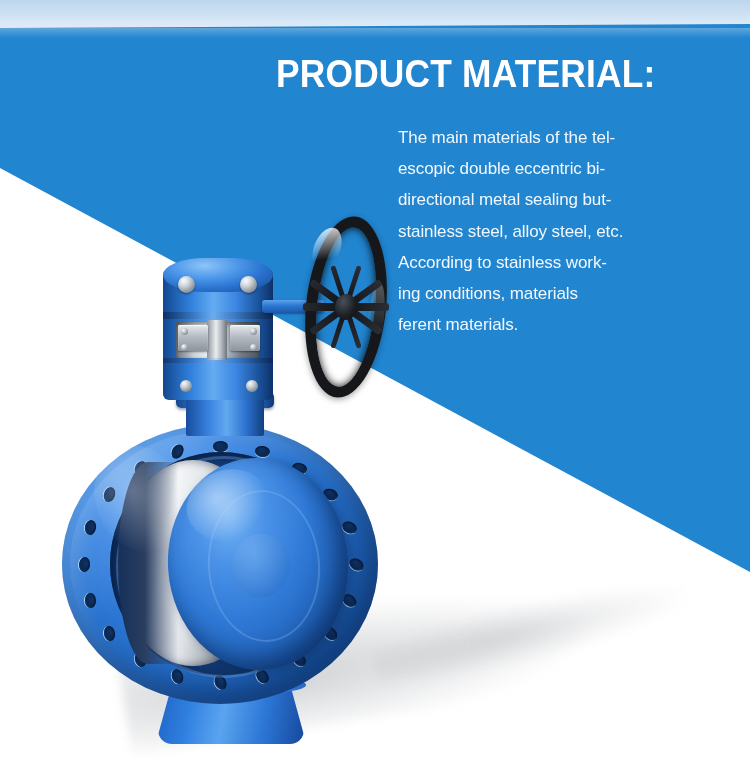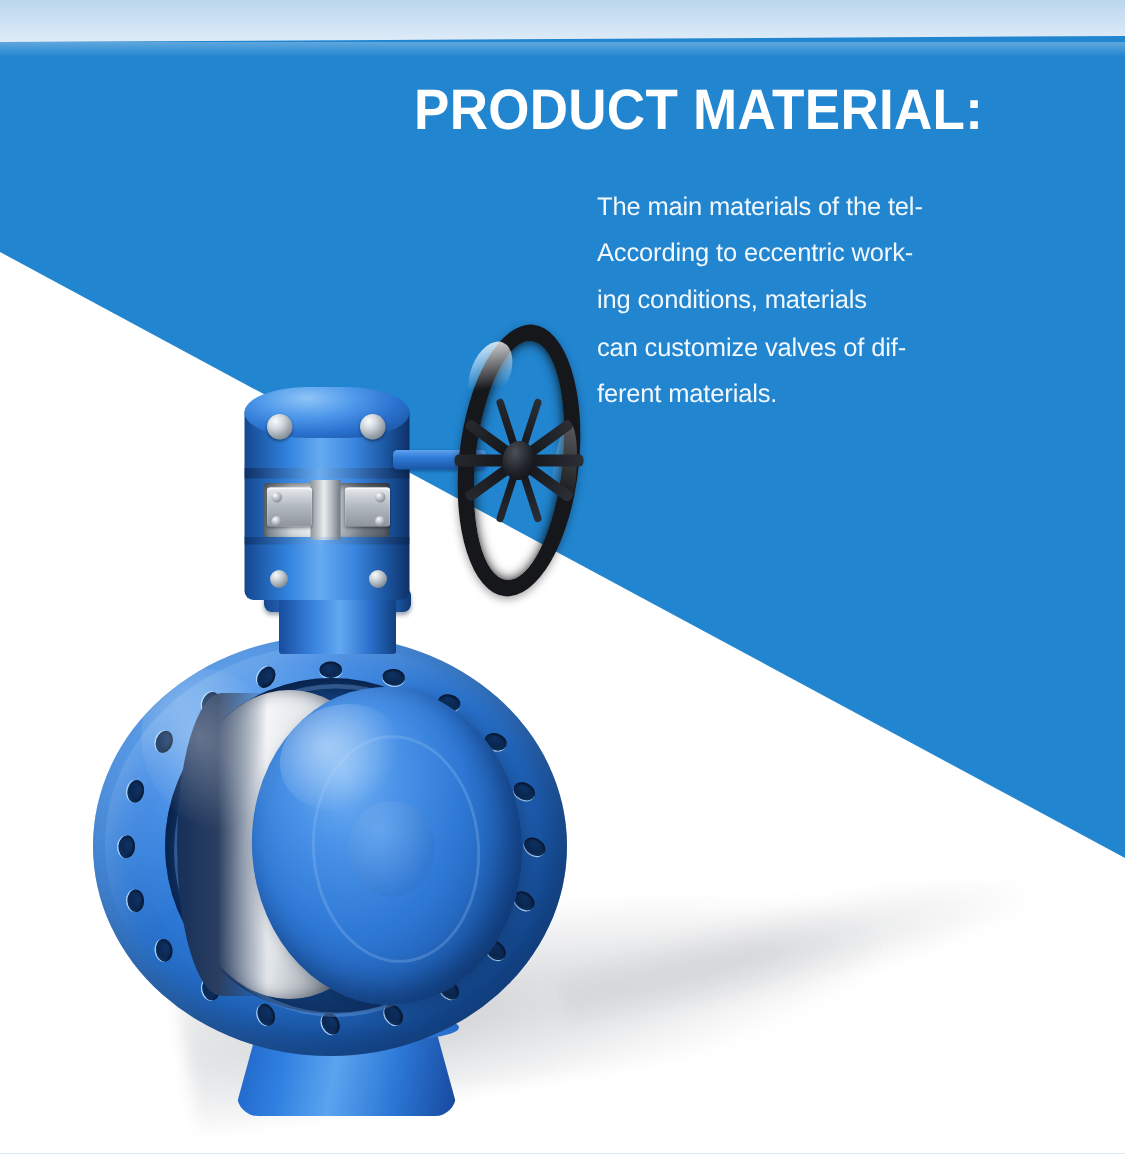--- a/index.html
+++ b/index.html
@@ -166,23 +166,25 @@
 
 <div id="stage">
 
   <div class="topband"></div>
   <div class="bluewedge"></div>
 
   <div class="headline">PRODUCT MATERIAL:</div>
 
   <div class="body-copy">
     <span>The main materials of the tel-</span>
-    <span>According to eccentric work-</span>
+    <span>escopic double eccentric bi-</span>
+    <span>directional metal sealing but-</span>
+    <span>stainless steel, alloy steel, etc.</span>
+    <span>According to stainless work-</span>
     <span>ing conditions, materials</span>
-    <span>can customize valves of dif-</span>
     <span>ferent materials.</span>
   </div>
 
   <div class="floor-shadow"></div>
   <div class="floor-shadow2"></div>
 
   <div id="valve">
 
     <div class="foot"></div>
     <div class="foot-top"></div>

